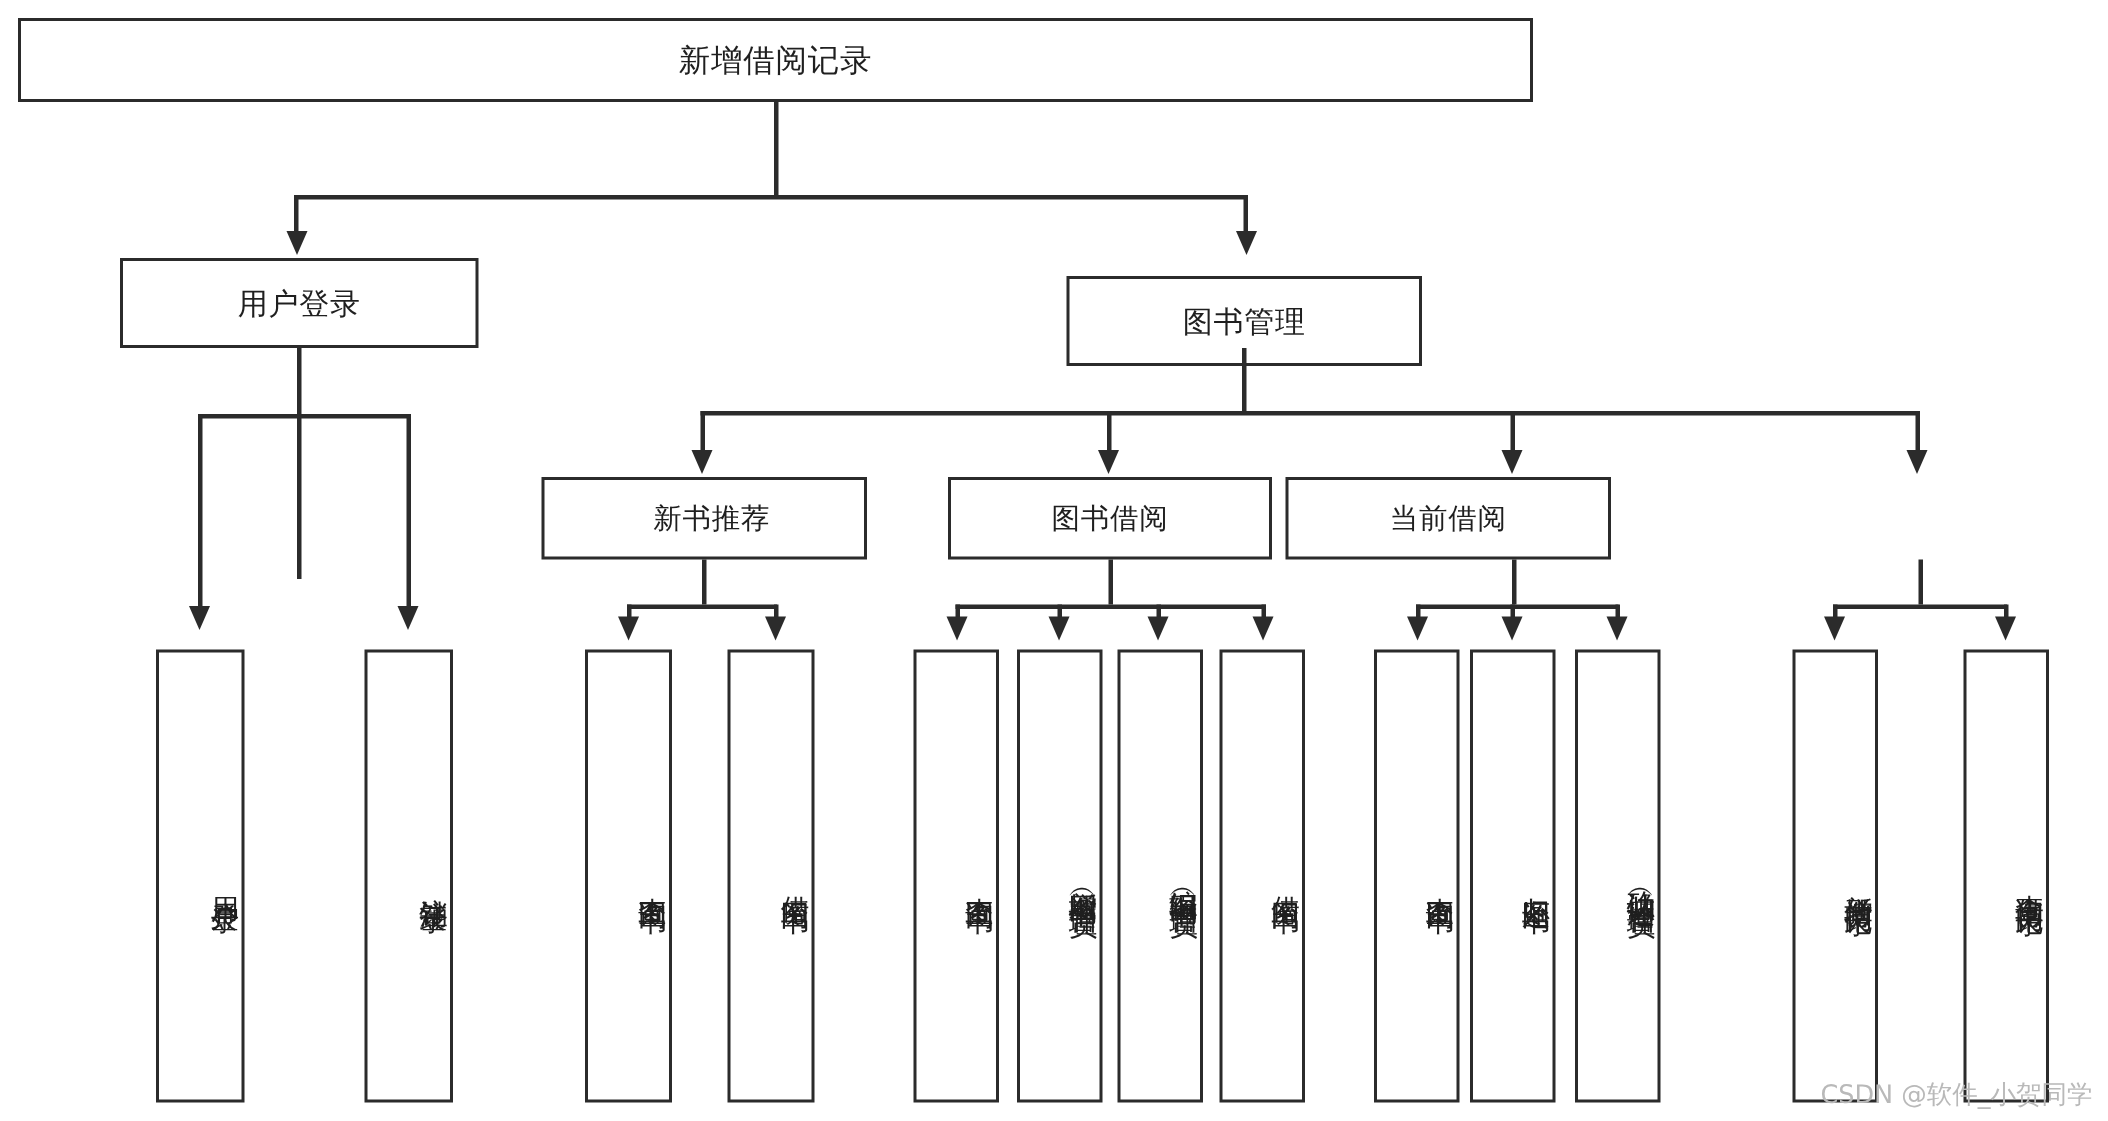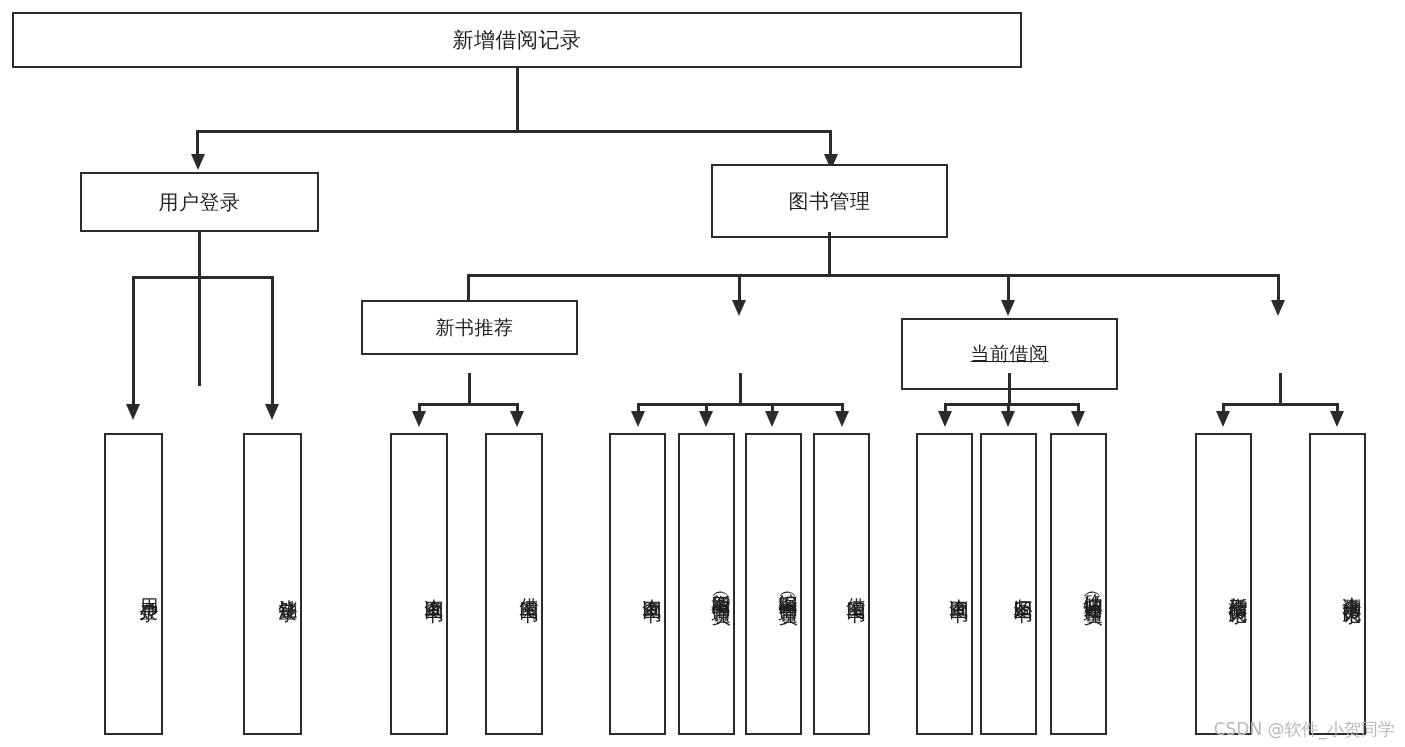--- a/index.html
+++ b/index.html
@@ -73,42 +73,43 @@
   <div class="node root" style="left:12px;top:12px;width:1010px;height:56px;">新增借阅记录</div>
 
   <div class="edge v" style="left:516px;top:68px;height:62px;"></div>
   <div class="edge h" style="left:196px;top:130px;width:636px;"></div>
   <div class="edge v" style="left:196px;top:130px;height:26px;"></div>
   <div class="edge v" style="left:829px;top:130px;height:26px;"></div>
   <div class="arrow" style="left:191px;top:154px;"></div>
   <div class="arrow" style="left:824px;top:154px;"></div>
 
   <div class="node lvl2" style="left:80px;top:172px;width:239px;height:60px;">用户登录</div>
-  <div class="node lvl2" style="left:711px;top:164px;width:237px;height:74px;">图书管理</div>
+  <div class="node lvl2" style="left:711px;top:184px;width:237px;height:60px;">图书管理</div>
 
   <div class="edge v" style="left:198px;top:232px;height:154px;"></div>
   <div class="edge h" style="left:132px;top:276px;width:142px;"></div>
   <div class="edge v" style="left:132px;top:276px;height:130px;"></div>
   <div class="edge v" style="left:271px;top:276px;height:130px;"></div>
   <div class="arrow" style="left:126px;top:404px;"></div>
   <div class="arrow" style="left:265px;top:404px;"></div>
 
   <div class="edge v" style="left:828px;top:232px;height:42px;"></div>
   <div class="edge h" style="left:467px;top:274px;width:813px;"></div>
   <div class="edge v" style="left:467px;top:274px;height:28px;"></div>
   <div class="edge v" style="left:738px;top:274px;height:28px;"></div>
   <div class="edge v" style="left:1007px;top:274px;height:28px;"></div>
   <div class="edge v" style="left:1277px;top:274px;height:28px;"></div>
   <div class="arrow" style="left:461px;top:300px;"></div>
   <div class="arrow" style="left:732px;top:300px;"></div>
   <div class="arrow" style="left:1001px;top:300px;"></div>
   <div class="arrow" style="left:1271px;top:300px;"></div>
 
-  <div class="node lvl3" style="left:361px;top:300px;width:217px;height:55px;padding-left:10px;">新书推荐</div>
-  <div class="node lvl3" style="left:901px;top:318px;width:217px;height:72px;text-decoration:underline;">当前借阅</div>
+  <div class="node lvl3" style="left:361px;top:318px;width:217px;height:55px;padding-left:10px;">新书推荐</div>
+  <div class="node lvl3" style="left:632px;top:318px;width:216px;height:55px;">图书借阅</div>
+  <div class="node lvl3" style="left:857px;top:318px;width:217px;height:55px;">当前借阅</div>
 
   <div class="edge v" style="left:468px;top:373px;height:30px;"></div>
   <div class="edge h" style="left:418px;top:403px;width:100px;"></div>
   <div class="edge v" style="left:418px;top:403px;height:10px;"></div>
   <div class="edge v" style="left:516px;top:403px;height:10px;"></div>
   <div class="arrow" style="left:412px;top:411px;"></div>
   <div class="arrow" style="left:510px;top:411px;"></div>
 
   <div class="edge v" style="left:739px;top:373px;height:30px;"></div>
   <div class="edge h" style="left:637px;top:403px;width:207px;"></div>

